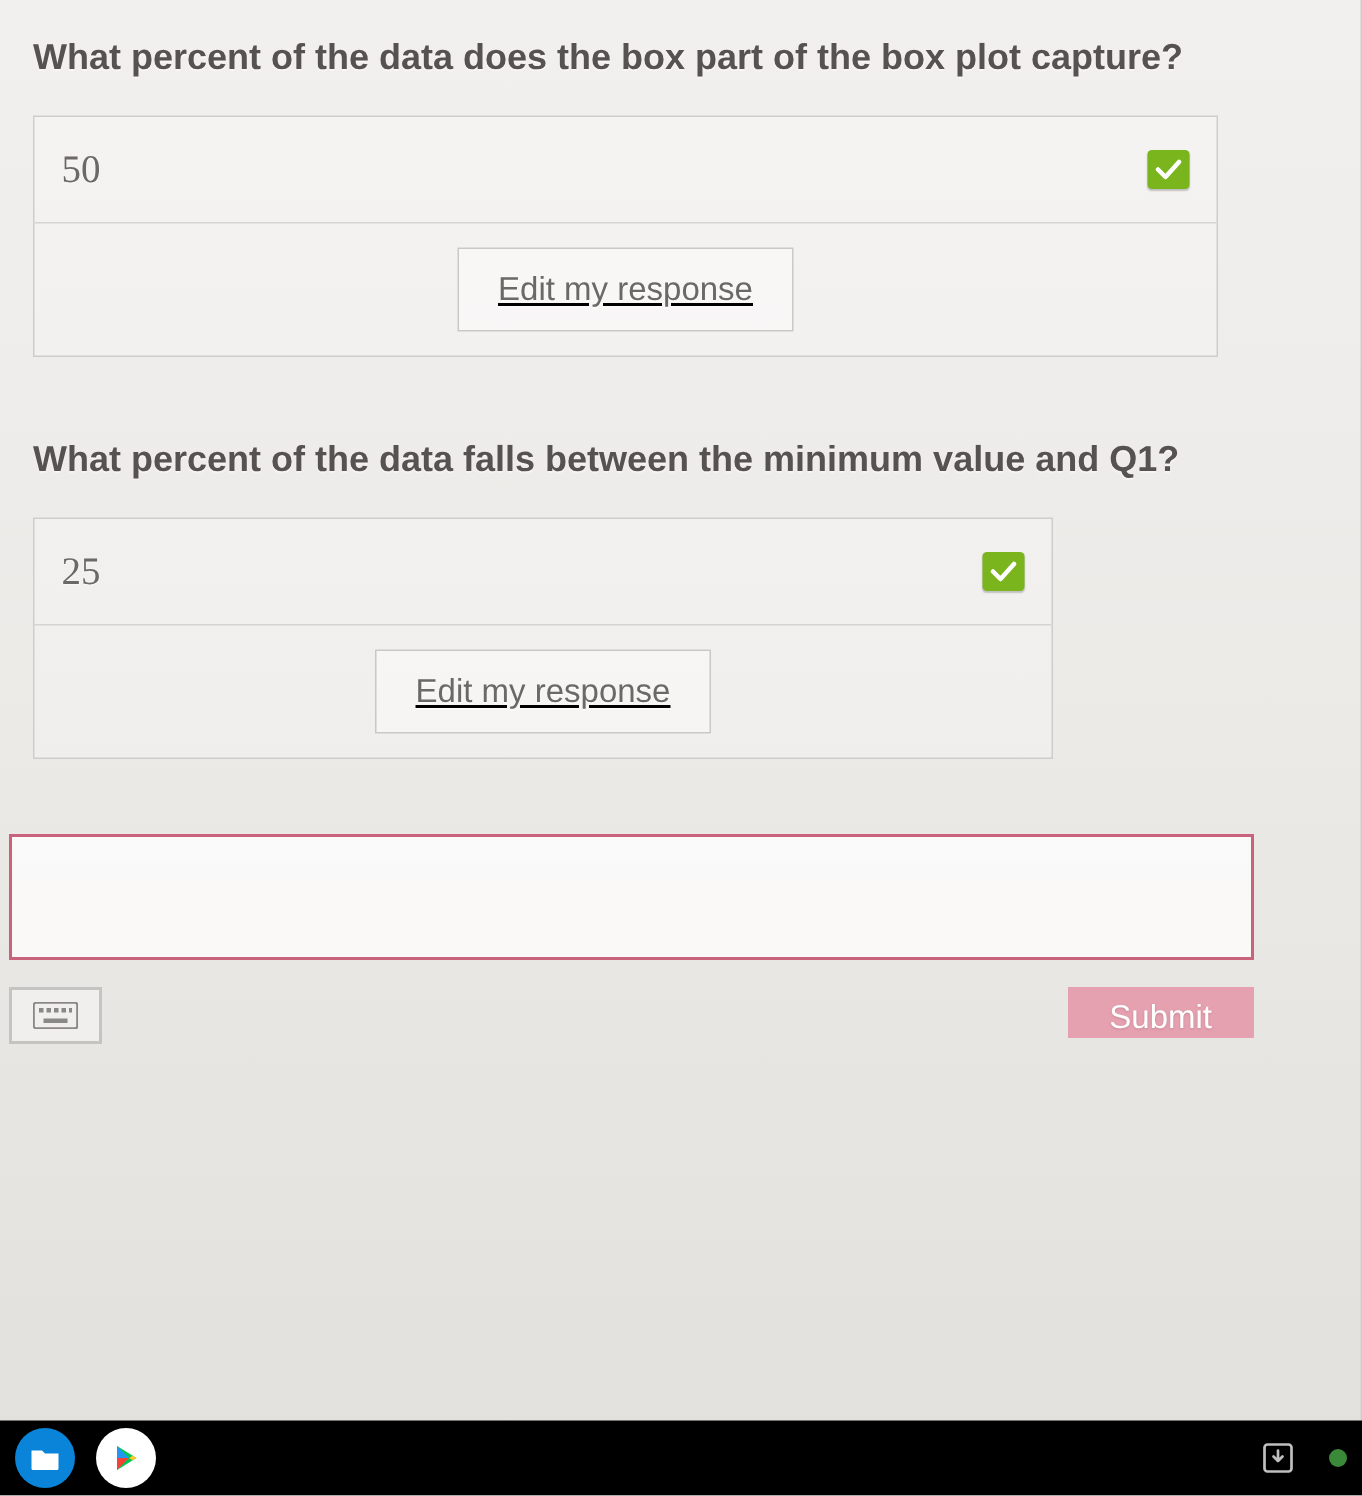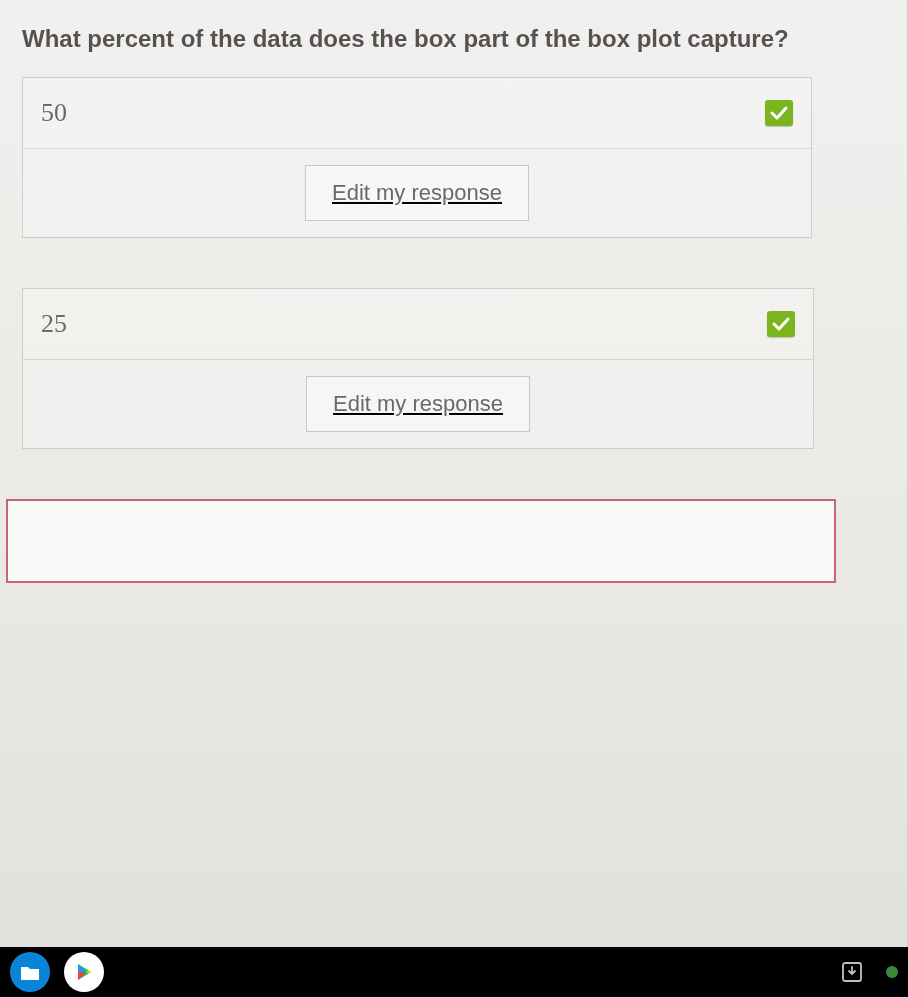--- a/index.html
+++ b/index.html
@@ -153,36 +153,51 @@
           <svg width="18" height="16" viewBox="0 0 18 16">
               <path d="M2 8 L7 13 L16 3" stroke="#fff" stroke-width="3" fill="none" stroke-linecap="round" stroke-linejoin="round"></path>
             </svg>
         </span>
       </div>
       <div class="edit-row">
         <button class="edit-btn">Edit my response</button>
       </div>
     </div>
 
-    <div class="answer-box" style="width:792px;">
+    <div class="question-text">What percent of the data falls between the minimum value and Q1?</div>
+    <div class="answer-box" style="width:680px;">
       <div class="answer-row">
         <span class="answer-value">25</span>
         <span class="check-badge">
           <svg width="18" height="16" viewBox="0 0 18 16">
               <path d="M2 8 L7 13 L16 3" stroke="#fff" stroke-width="3" fill="none" stroke-linecap="round" stroke-linejoin="round"></path>
             </svg>
         </span>
       </div>
       <div class="edit-row">
         <button class="edit-btn">Edit my response</button>
       </div>
     </div>
 
     <div class="input-box" style="margin-left:-16px;">
       <input type="text" value="" style="">
+    </div>
+    <div class="bottom-row" style="margin-left:-16px;">
+      <div class="keyboard-btn">
+        <svg width="30" height="18" viewBox="0 0 30 18">
+          <rect x="0.5" y="0.5" width="29" height="17" rx="1.5" fill="none" stroke="#8a8885" stroke-width="1.4"></rect>
+          <rect x="4" y="4" width="3" height="3" fill="#8a8885"></rect>
+            <rect x="9" y="4" width="3" height="3" fill="#8a8885"></rect>
+            <rect x="14" y="4" width="3" height="3" fill="#8a8885"></rect>
+            <rect x="19" y="4" width="3" height="3" fill="#8a8885"></rect>
+            <rect x="24" y="4" width="2" height="3" fill="#8a8885"></rect>
+          <rect x="7" y="11" width="16" height="3" fill="#8a8885"></rect>
+        </svg>
+      </div>
+      <button class="submit-btn">Submit</button>
     </div>
 
   </div>
 </div>
 
 <div class="taskbar">
   <div class="left">
     <div class="tb-circle tb-files">
       <svg width="22" height="22" viewBox="0 0 22 22">
           <path d="M2 6 h7 l2 2 h9 v10 a1 1 0 0 1 -1 1 H3 a1 1 0 0 1 -1 -1 Z" fill="#fff"></path>

